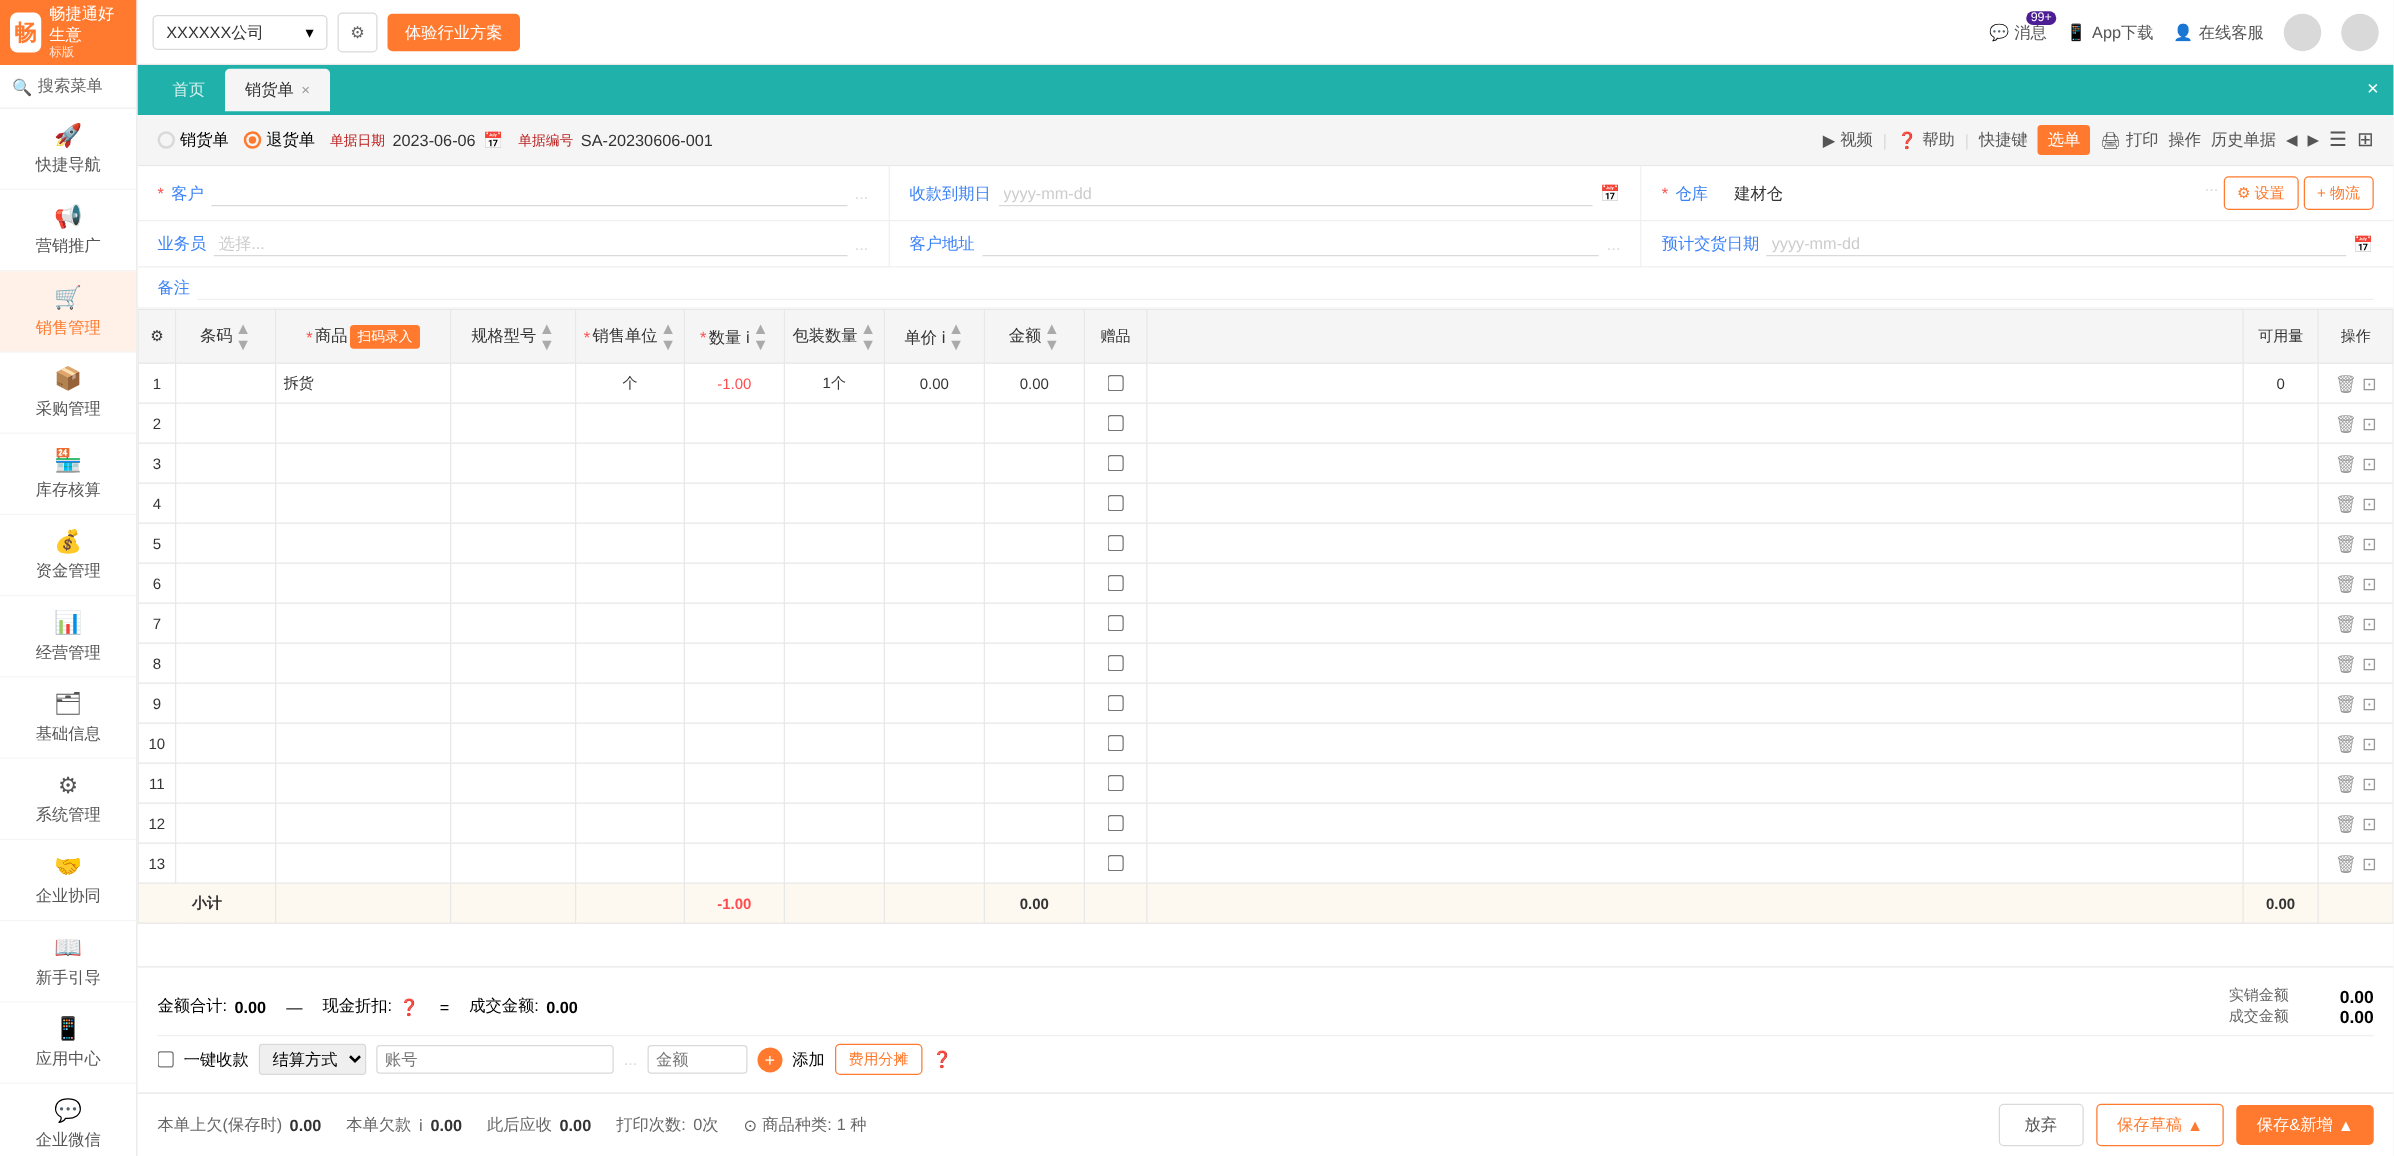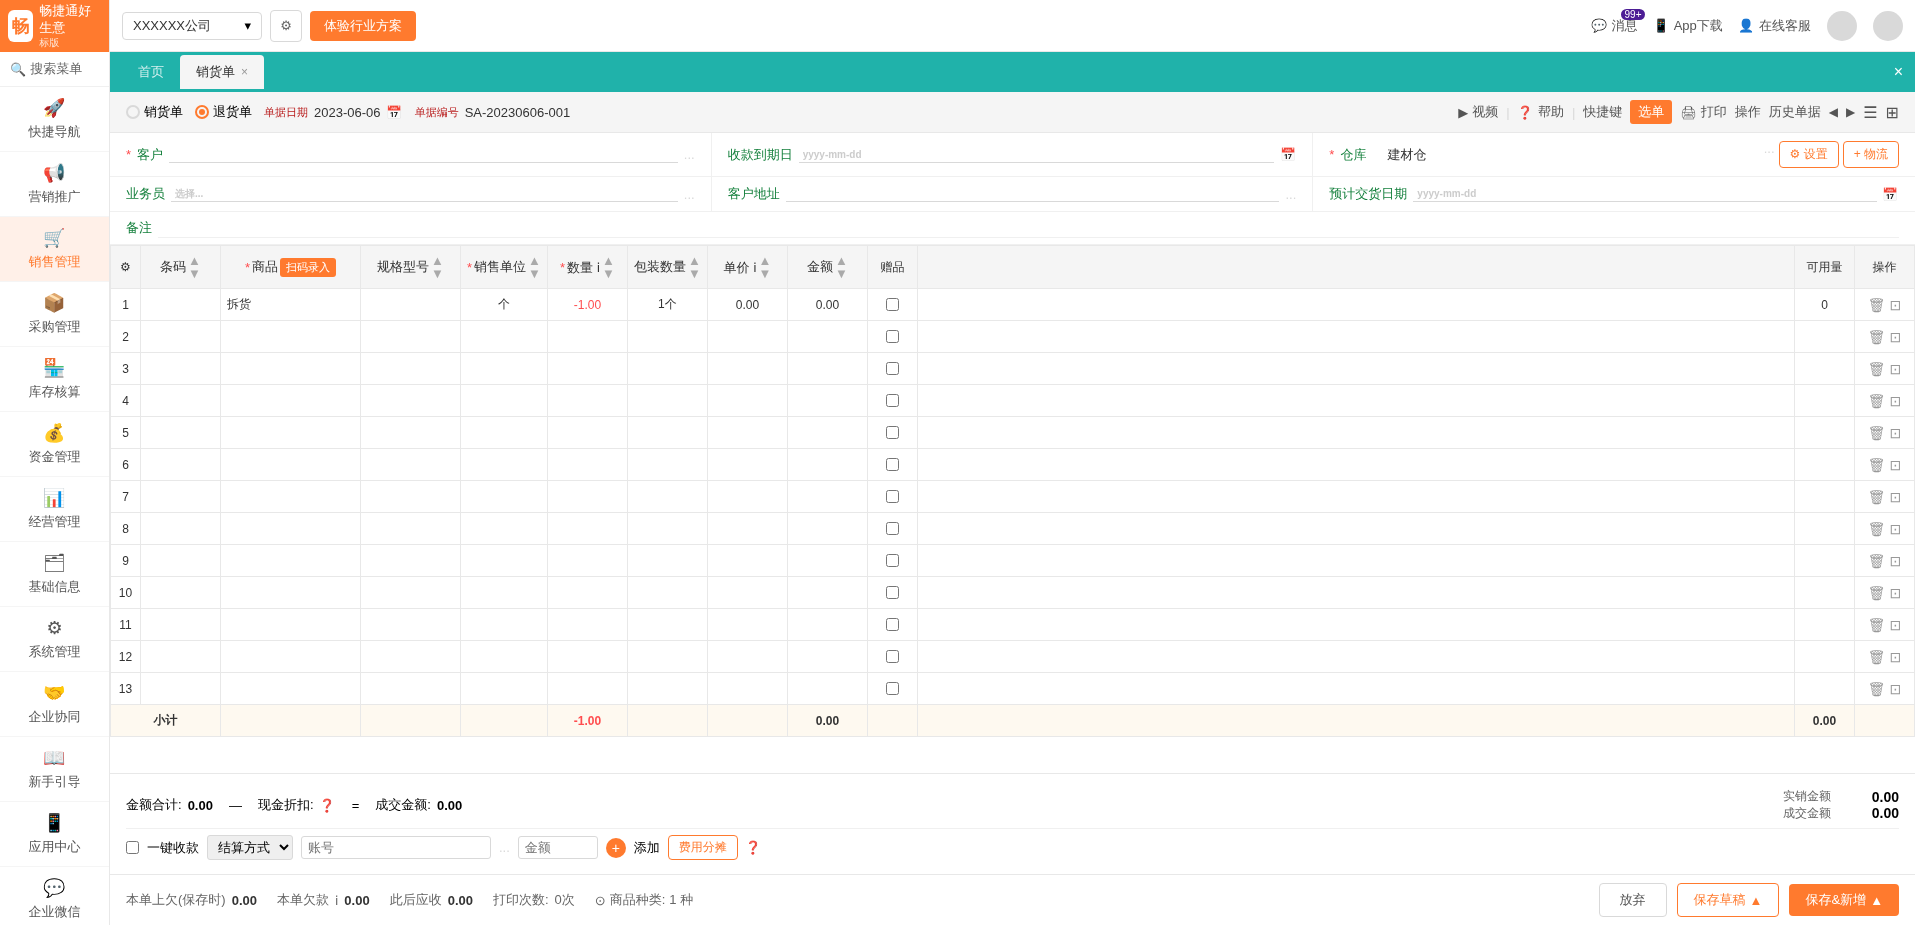--- a/index.html
+++ b/index.html
@@ -37,22 +37,22 @@
     .radio-group { display: flex; align-items: center; gap: 12px; }
     .radio-item { display: flex; align-items: center; gap: 4px; cursor: pointer; font-size: 13px; }
     .radio-dot { width: 14px; height: 14px; border-radius: 50%; border: 2px solid #d9d9d9; display: flex; align-items: center; justify-content: center; }
     .radio-dot.active { border-color: #ff7a2e; }
     .radio-dot.active::after { content: ''; width: 6px; height: 6px; border-radius: 50%; background: #ff7a2e; }
     .form-field-group { display: flex; align-items: center; gap: 6px; }
     .form-label { color: #b91c1c; font-size: 11px; white-space: nowrap; }
     .form-value { color: #333; font-size: 13px; }
     .action-btns { margin-left: auto; display: flex; align-items: center; gap: 8px; }
     .action-btn { display: flex; align-items: center; gap: 4px; cursor: pointer; color: #555; font-size: 12px; }
-    .field-label { color: #15803d; white-space: nowrap; font-size: 13px; }
-    .field-input { flex: 1; border: none; border-bottom: 1px solid #d9d9d9; outline: none; padding: 3px 6px; font-size: 10px; color: #333; min-width: 80px; cursor: pointer; font-weight: bold; }
+    .field-label { color: #3b82f6; white-space: nowrap; font-size: 13px; }
+    .field-input { flex: 1; border: none; border-bottom: 1px solid #d9d9d9; outline: none; padding: 3px 6px; font-size: 13px; color: #333; min-width: 80px; cursor: pointer; }
     .field-input::placeholder { color: #ccc; }
     .field-dots { color: #d9d9d9; cursor: pointer; }
     .right-btn { border: 1px solid #ff7a2e; color: #ff7a2e; border-radius: 4px; padding: 4px 10px; cursor: pointer; font-size: 12px; display: flex; align-items: center; gap: 4px; white-space: nowrap; background: #fff; }
 
     
     .table-container { background: #fff; flex: 1; overflow: auto; }
     table { width: 100%; border-collapse: collapse; }
     thead tr { background: #f5f5f5; }
     th { padding: 8px 6px; border: 1px solid #e8e8e8; font-weight: normal; color: #333; white-space: nowrap; text-align: center; font-size: 12px; }
     td { padding: 5px 6px; border: 1px solid #e8e8e8; color: #333; text-align: center; font-size: 12px; height: 32px; }

